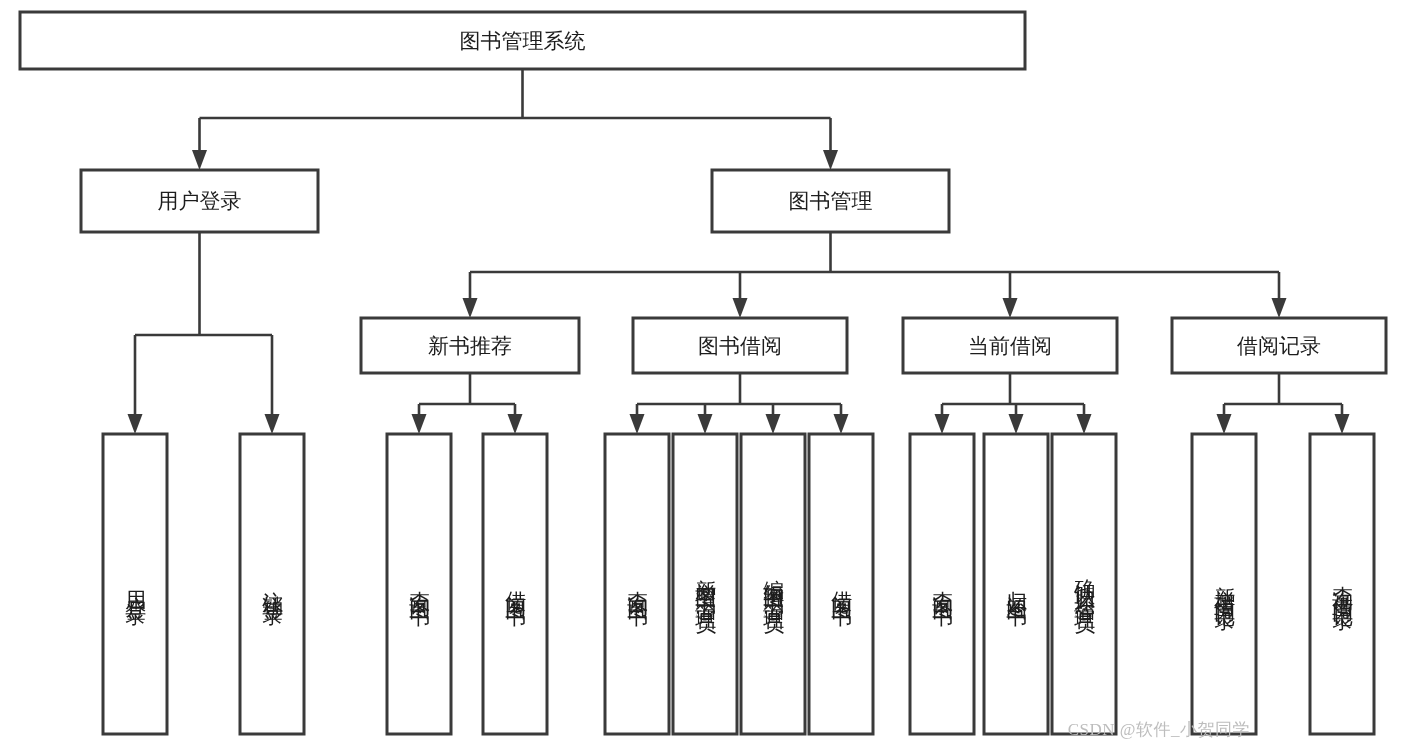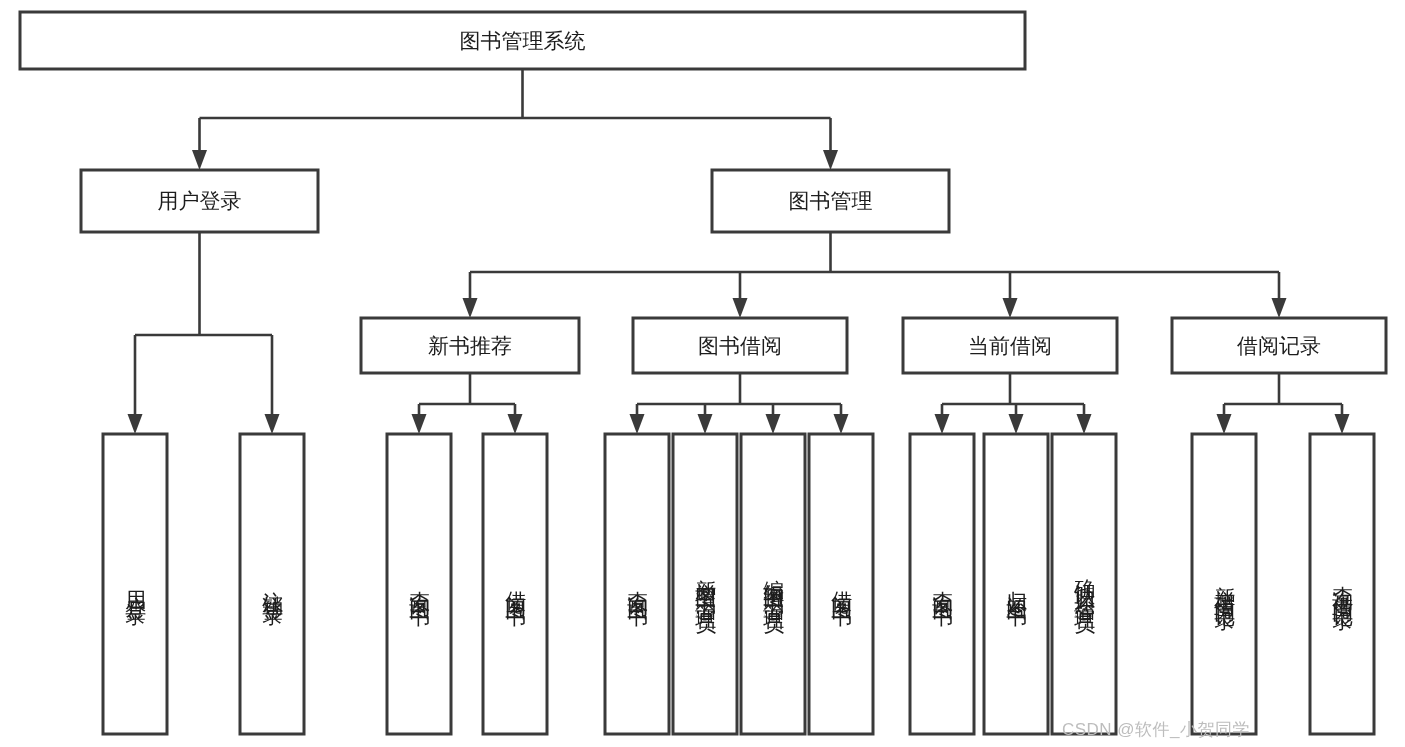--- a/index.html
+++ b/index.html
@@ -64,21 +64,21 @@
     line-height: 1.32;
     letter-spacing: 5px;
     color: #1d1d1d;
     white-space: nowrap;
     text-align: center;
   }
   .watermark {
     position: absolute;
     right: 10px;
     bottom: 6px;
-    font-family: Liberation Sans, sans-serif;
+    font-family: Liberation Serif, serif;
     font-size: 17px;
     color: #bdbdbd;
     letter-spacing: 0.5px;
     white-space: nowrap;
   }
 </style>
 </head>
 <body>
 
 <div id="diagram-root">

